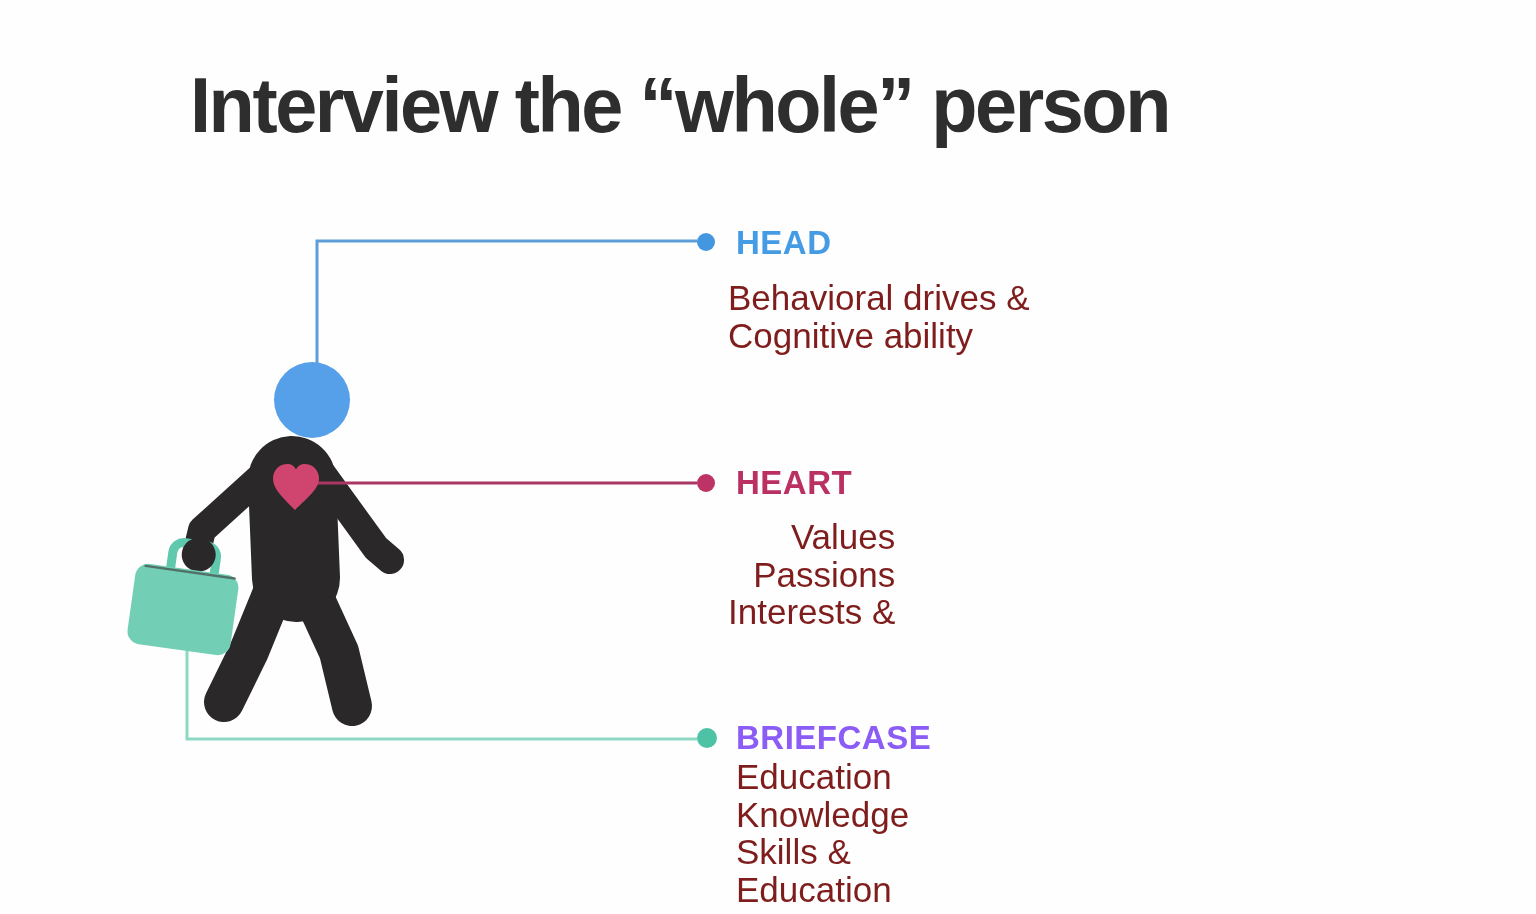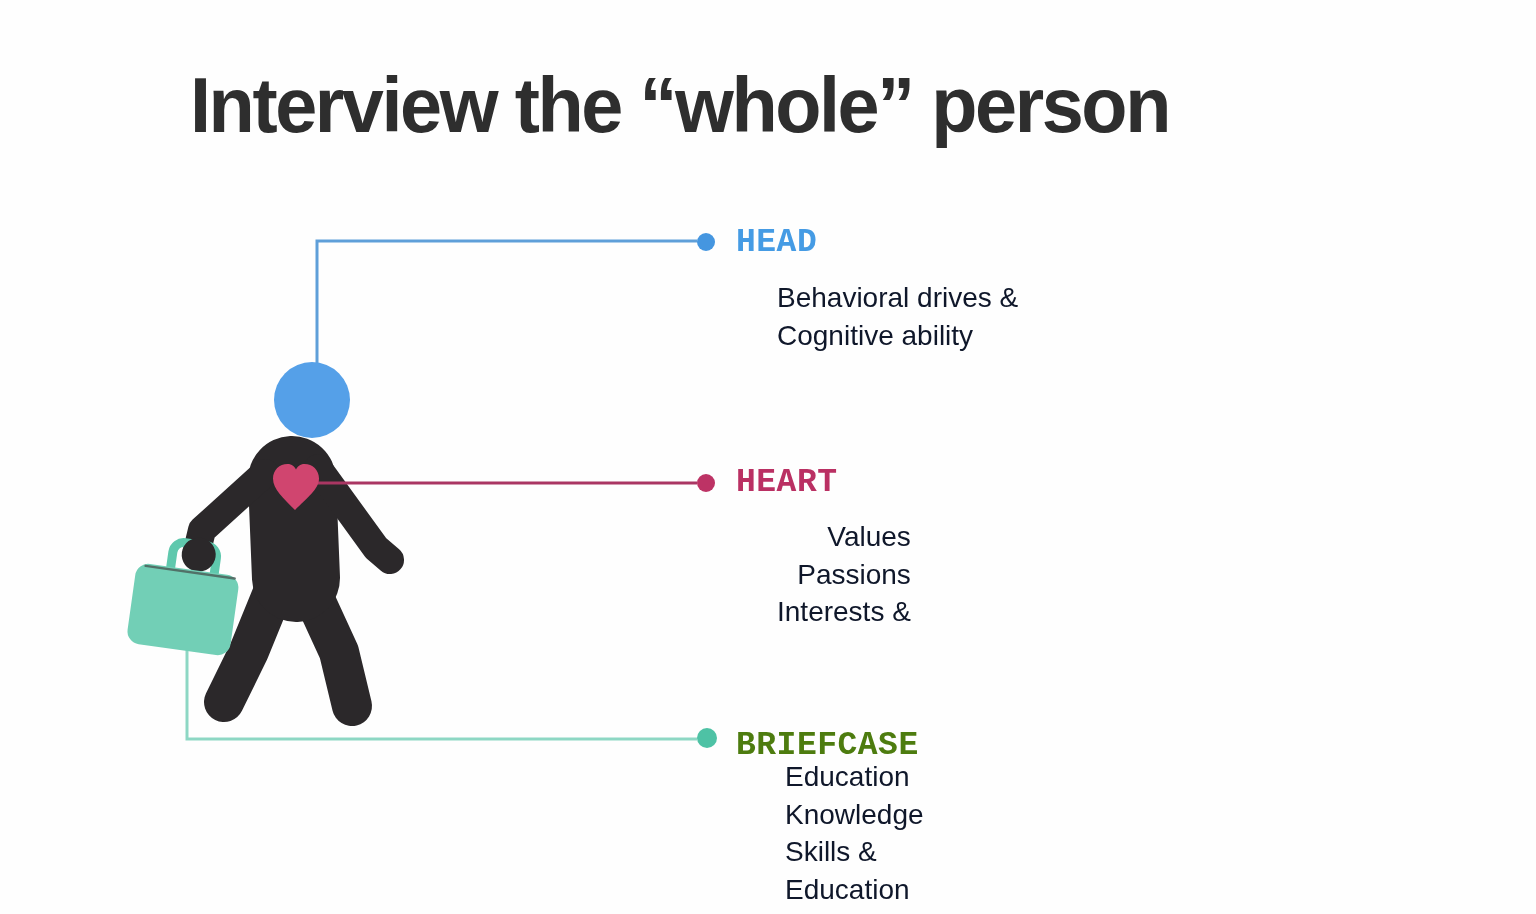--- a/index.html
+++ b/index.html
@@ -12,28 +12,28 @@
   .title{
     position:absolute;left:190px;top:60px;
     font-size:78px;font-weight:bold;letter-spacing:-2.5px;
     color:#2e2e2e;white-space:nowrap;
     transform:scaleX(0.97);transform-origin:left top;
   }
   svg.diagram{position:absolute;left:0;top:0;}
   .callout-label{
     position:absolute;left:736px;
     font-size:33px;font-weight:bold;letter-spacing:0.5px;
-    line-height:33px;white-space:nowrap;font-family:Liberation Mono, monospace;
+    line-height:33px;white-space:nowrap;
   }
   .label-head{top:226px;color:#459be4;}
   .label-heart{top:466px;color:#ba3063;}
-  .label-briefcase{top:721px;color:#4d7c0f;margin-top:8px;}
+  .label-briefcase{top:721px;color:#8b5cf6;}
   .callout-desc{
-    position:absolute;left:777px;
-    font-size:28px;line-height:37.5px;color:#0f172a;white-space:nowrap;
+    position:absolute;left:728px;
+    font-size:35px;line-height:37.5px;color:#7f1d1d;white-space:nowrap;
   }
   .desc-head{top:279px;}
   .desc-heart{top:518px;text-align:right;}
   .desc-briefcase{top:758px;margin-left:8px;}
 </style>
 </head>
 <body>
 
 <div class="slide">
 

